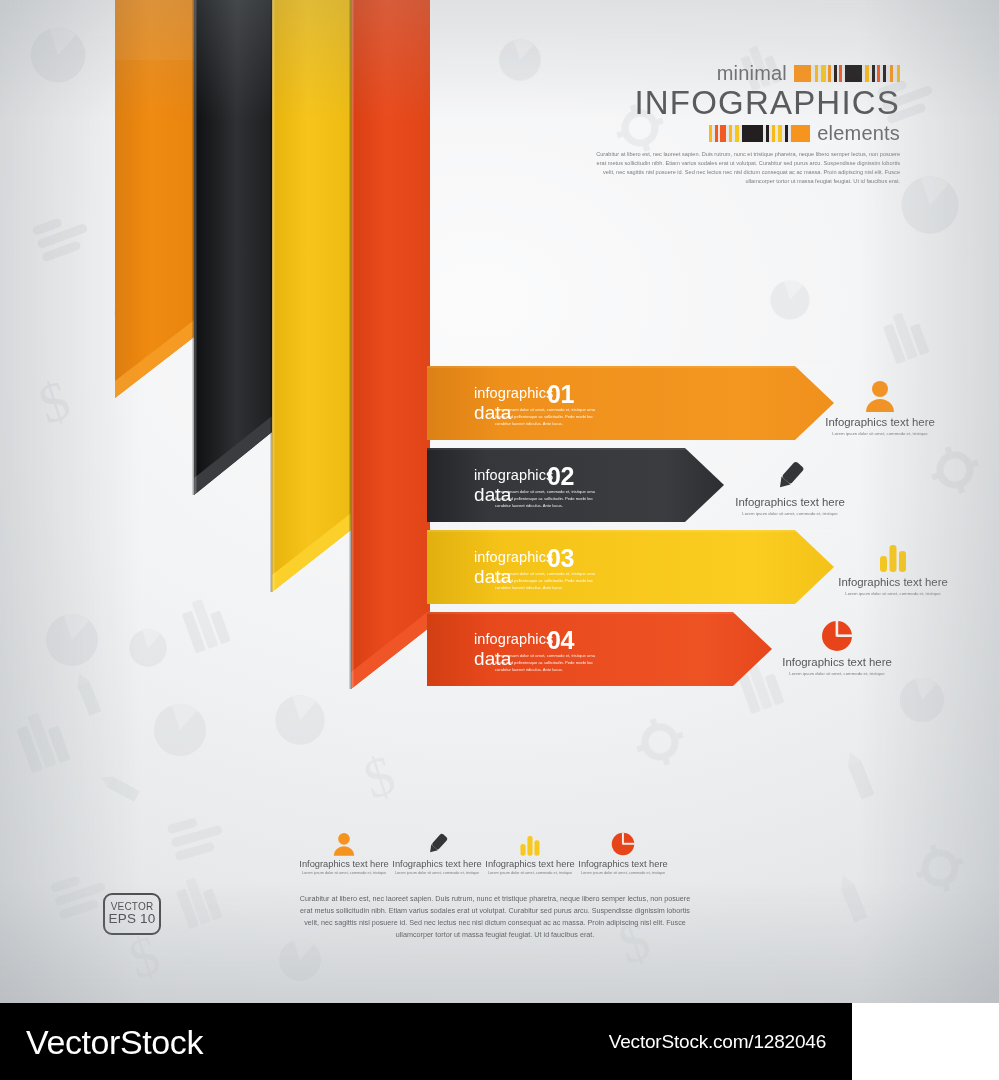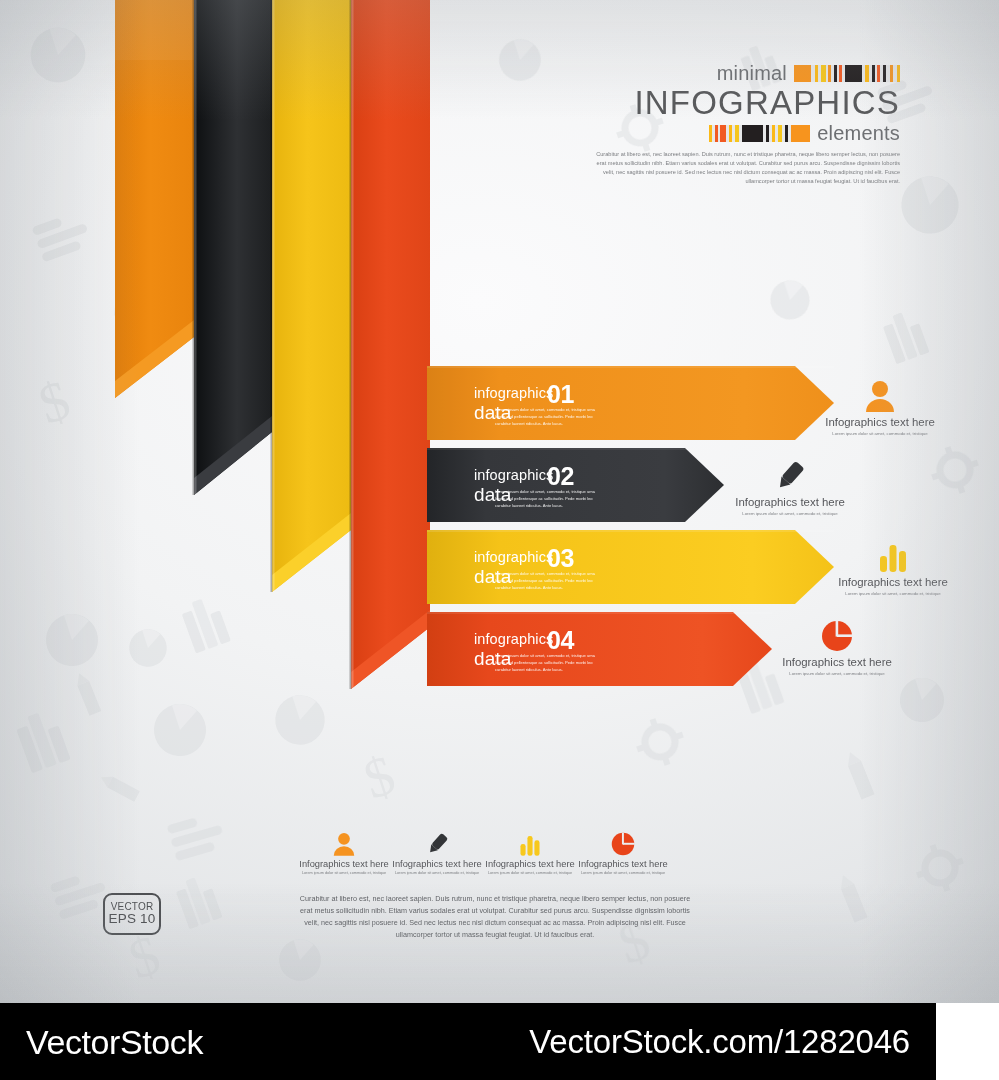--- a/index.html
+++ b/index.html
@@ -102,29 +102,29 @@
     border: 2.2px solid #4c4e51; border-radius: 9px;
     display: flex; flex-direction: column; align-items: center; justify-content: center;
     color: #4c4e51; line-height: 1.04;
   }
   .vb-1 { font-size: 10px; letter-spacing: .2px; }
   .vb-2 { font-size: 13.5px; letter-spacing: .2px; }
 
   
   #footer {
     position: absolute; left: 0; top: 1003px;
-    width: 936px; height: 77px; background: #000000;
+    width: 852px; height: 77px; background: #000000;
   }
   #footer-brand {
     position: absolute; left: 26px; top: 50%; transform: translateY(-50%);
     color: #ffffff; font-size: 34px; letter-spacing: -.4px;
   }
   #footer-url {
     position: absolute; right: 26px; top: 50%; transform: translateY(-50%);
-    color: #ffffff; font-size: 33px; letter-spacing: -.2px;
+    color: #ffffff; font-size: 19px; letter-spacing: -.2px;
   }
 </style>
 </head>
 <body>
 
 <div id="stage">
 
   <svg id="wm" viewBox="0 0 999 1003" preserveAspectRatio="none">
     <defs>
       <g id="wm-pie">

